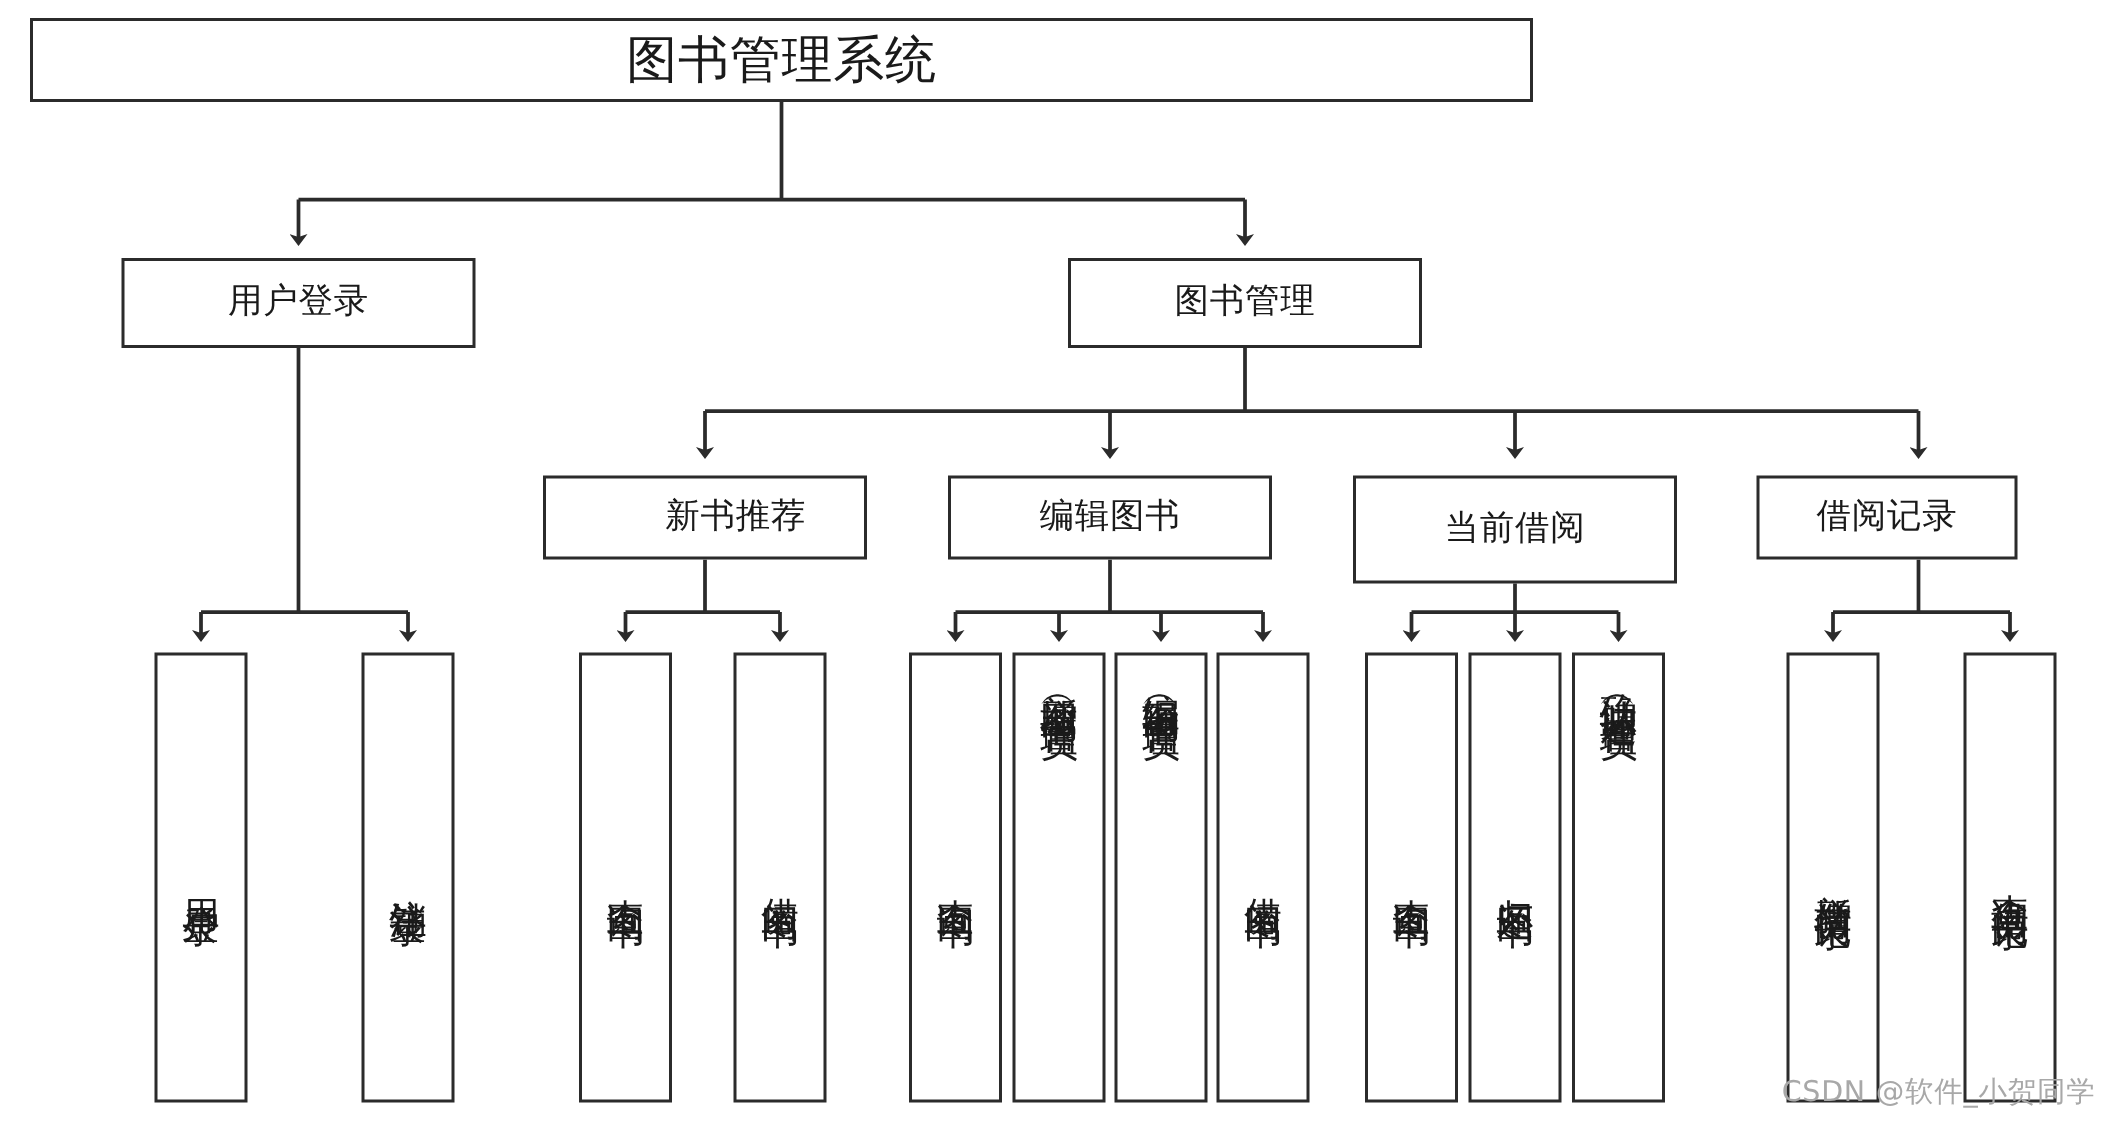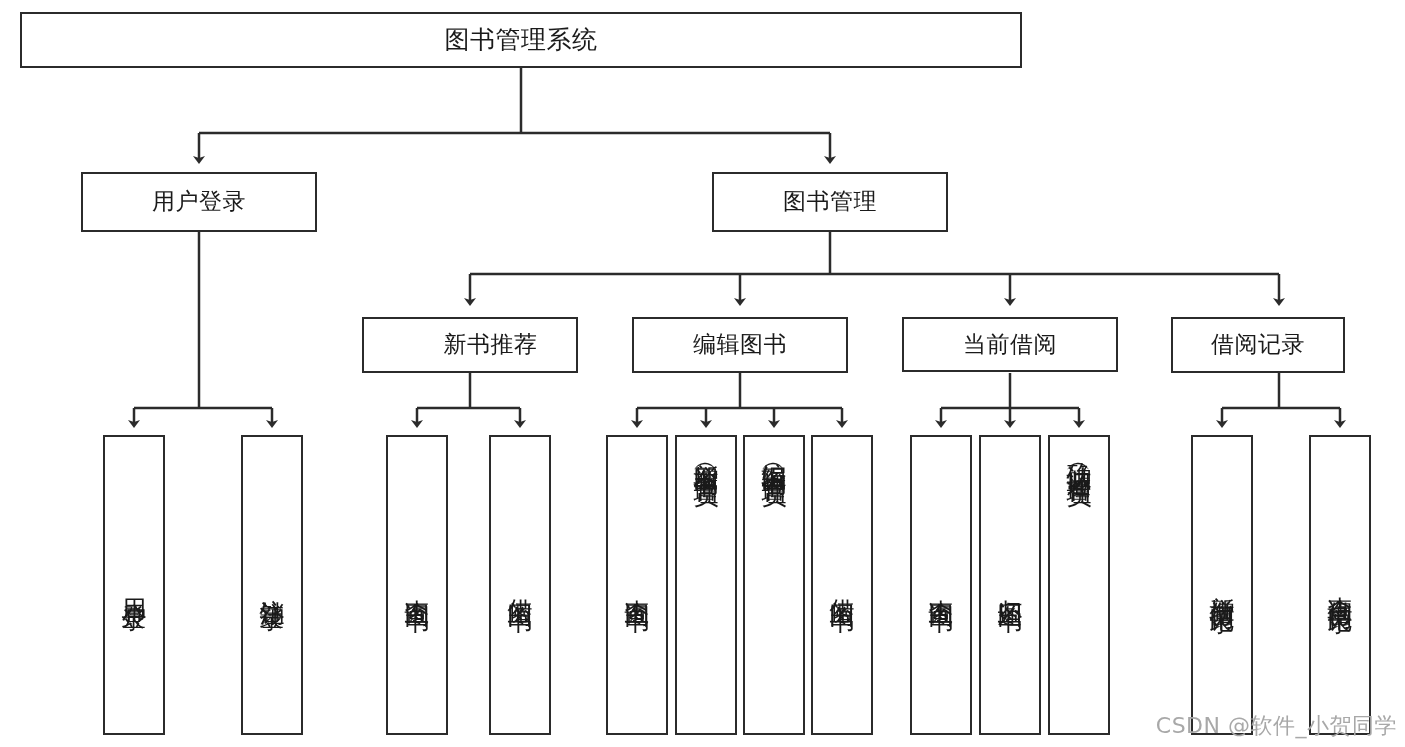--- a/index.html
+++ b/index.html
@@ -40,21 +40,21 @@
     text-align: center;
     line-height: 1.18;
     letter-spacing: 0.5px;
     white-space: nowrap;
   }
   
   .node-h .node-label {
     font-size: 23px;
   }
   .node-root .node-label {
-    font-size: 25px;
+    font-size: 34px;
   }
   
   .node-v {
     align-items: flex-start;
     justify-content: center;
     padding-top: 6px;
   }
   .node-v .node-label {
     writing-mode: vertical-rl;
     text-orientation: upright;
@@ -64,21 +64,21 @@
     white-space: nowrap;
   }
   .node-v.tall-center {
     align-items: center;
     padding-top: 0;
   }
   #watermark {
     position: absolute;
     right: 8px;
     bottom: 6px;
-    font-size: 22px;
+    font-size: 19px;
     color: #a8a8a8;
     letter-spacing: 0.5px;
     white-space: nowrap;
     pointer-events: none;
   }
 </style>
 </head>
 <body>
 
 <div id="diagram-root">
@@ -163,21 +163,21 @@
   </div>
 
   <div class="node-box node-h" style="left:362px; top:317px; width:216px; height:56px;padding-left:41px;">
     <span class="node-label">新书推荐</span>
   </div>
 
   <div class="node-box node-h" style="left:632px; top:317px; width:216px; height:56px;">
     <span class="node-label">编辑图书</span>
   </div>
 
-  <div class="node-box node-h" style="left:902px; top:317px; width:216px; height:55px;">
+  <div class="node-box node-h" style="left:902px; top:317px; width:216px; height:72px;">
     <span class="node-label">当前借阅</span>
   </div>
 
   <div class="node-box node-h" style="left:1171px; top:317px; width:174px; height:56px;">
     <span class="node-label">借阅记录</span>
   </div>
 
   <div class="node-box node-v tall-center" style="left:103px; top:435px; width:62px; height:300px;">
     <span class="node-label">用户登录</span>
   </div>

